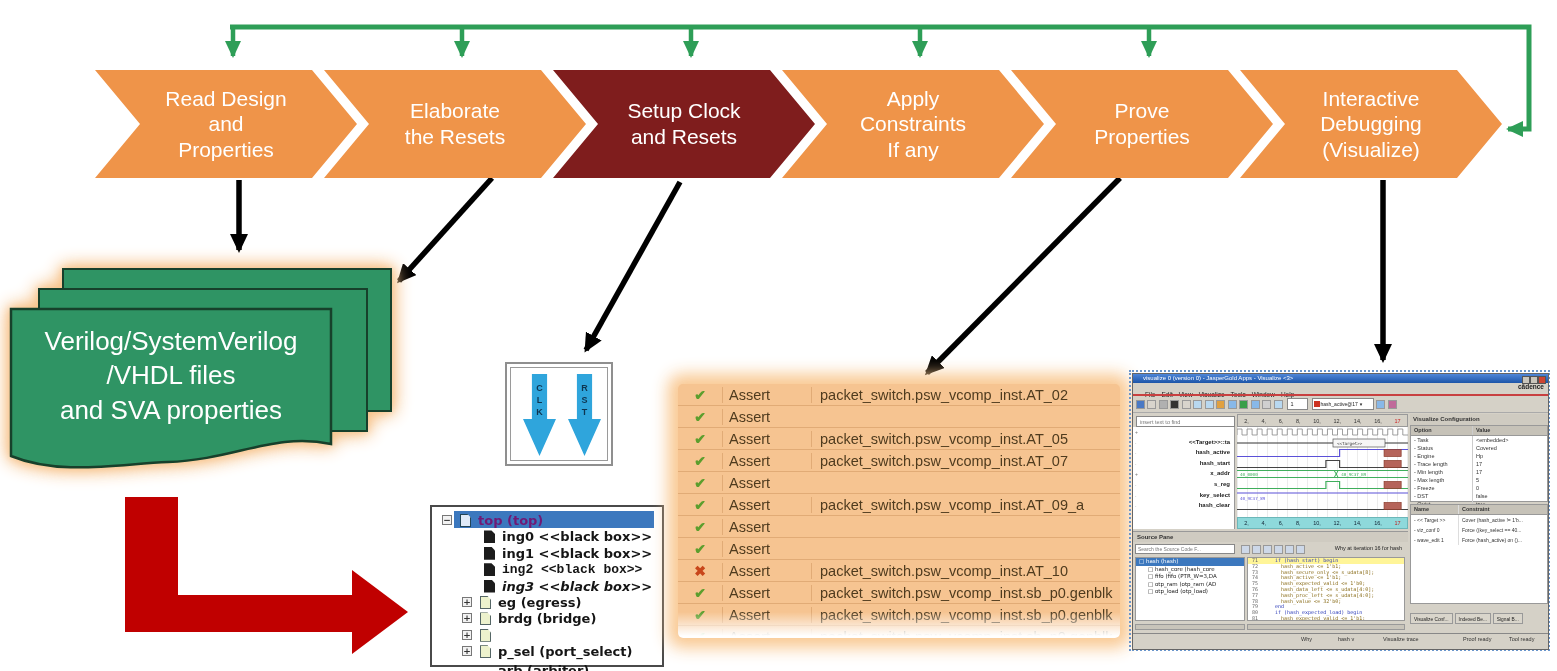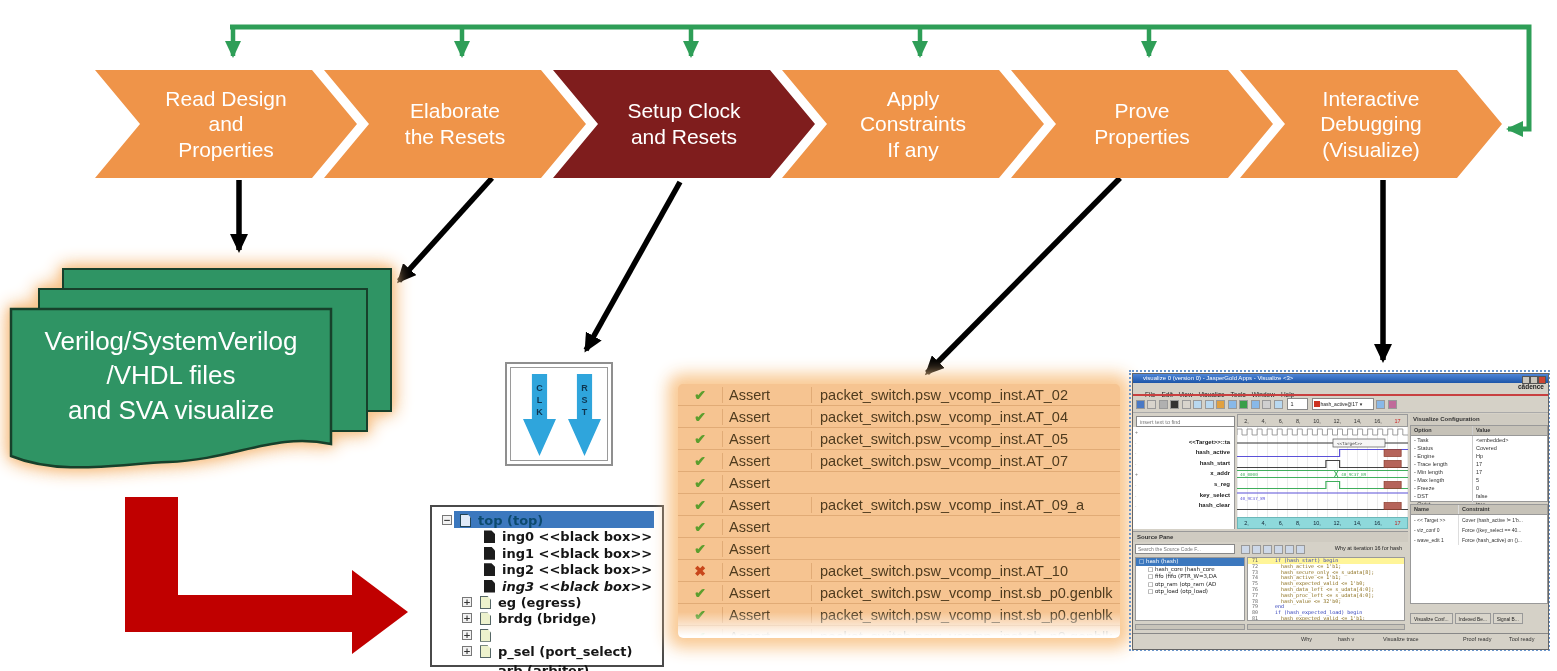--- a/index.html
+++ b/index.html
@@ -169,52 +169,52 @@
     </div>
 
   <div id="docs">
     <div class="doc" style="left:54px;top:10px;width:326px;height:140px;"></div>
     <div class="doc" style="left:30px;top:30px;width:326px;height:140px;"></div>
     <svg style="position:absolute;left:0;top:48px;" width="340" height="175">
       <path d="M3 3 H323 V138 C 266 126, 226 154, 160 156 C 110 158, 52 170, 3 150 Z" fill="#2F9464" stroke="#17402B" stroke-width="2.5"></path>
     </svg>
     <div class="docs-label">Verilog/SystemVerilog
 /VHDL files
-and SVA  visualize</div>
+and SVA  properties</div>
   </div>
 
   <div id="clkrst">
     <div class="inner">
       <div class="bluearrow" style="left:12px;">
         <span class="arrowlabel">CLK</span>
       </div>
       <div class="bluearrow" style="left:57px;">
         <span class="arrowlabel">RST</span>
       </div>
     </div>
   </div>
 
   <div id="tree">
       <div class="t-row" style="top: 5px;">
         <div class="t-hl"></div>
         <span class="t-exp" style="left: 10px;">−</span>
         <span class="t-ico i-blue" style="left: 28px;"></span>
-        <span class="t-lab" style="left: 46px; color: #0c4a6e;">top (top)</span>
+        <span class="t-lab" style="left: 46px; color: #701a75;">top (top)</span>
       </div>
       <div class="t-row" style="top: 21.4px;">
         <span class="t-ico i-black" style="left: 52px;"></span>
         <span class="t-lab" style="left: 70px;">ing0 &lt;&lt;black box&gt;&gt;</span>
       </div>
       <div class="t-row" style="top: 37.8px;">
         <span class="t-ico i-black" style="left: 52px;"></span>
         <span class="t-lab" style="left: 70px;">ing1 &lt;&lt;black box&gt;&gt;</span>
       </div>
       <div class="t-row" style="top: 54.2px;">
         <span class="t-ico i-black" style="left: 52px;"></span>
-        <span class="t-lab" style="left: 70px;">ing2 &lt;&lt;black box&gt;&gt;</span>
+        <span class="t-lab" style="left: 70px; font-family: Liberation Mono, monospace;">ing2 &lt;&lt;black box&gt;&gt;</span>
       </div>
       <div class="t-row" style="top: 70.6px; font-style: italic;">
         <span class="t-ico i-black" style="left: 52px;"></span>
         <span class="t-lab" style="left: 70px;">ing3 &lt;&lt;black box&gt;&gt;</span>
       </div>
       <div class="t-row" style="top: 87px;">
         <span class="t-exp" style="left: 30px;">+</span>
         <span class="t-ico i-light" style="left: 48px;"></span>
         <span class="t-lab" style="left: 66px;">eg (egress)</span>
       </div>
@@ -238,21 +238,20 @@
   <div id="asserts">
     <div id="assert-rows">
         <div class="a-row">
           <span class="a-status a-pass">✔</span>
           <span class="a-type">Assert</span>
           <span class="a-prop">packet_switch.psw_vcomp_inst.AT_02</span>
         </div>
         <div class="a-row">
           <span class="a-status a-pass">✔</span>
           <span class="a-type">Assert</span>
-          <span class="a-prop">packet_switch.psw_vcomp_inst.AT_04</span>
         </div>
         <div class="a-row">
           <span class="a-status a-pass">✔</span>
           <span class="a-type">Assert</span>
           <span class="a-prop">packet_switch.psw_vcomp_inst.AT_05</span>
         </div>
         <div class="a-row">
           <span class="a-status a-pass">✔</span>
           <span class="a-type">Assert</span>
           <span class="a-prop">packet_switch.psw_vcomp_inst.AT_07</span>

